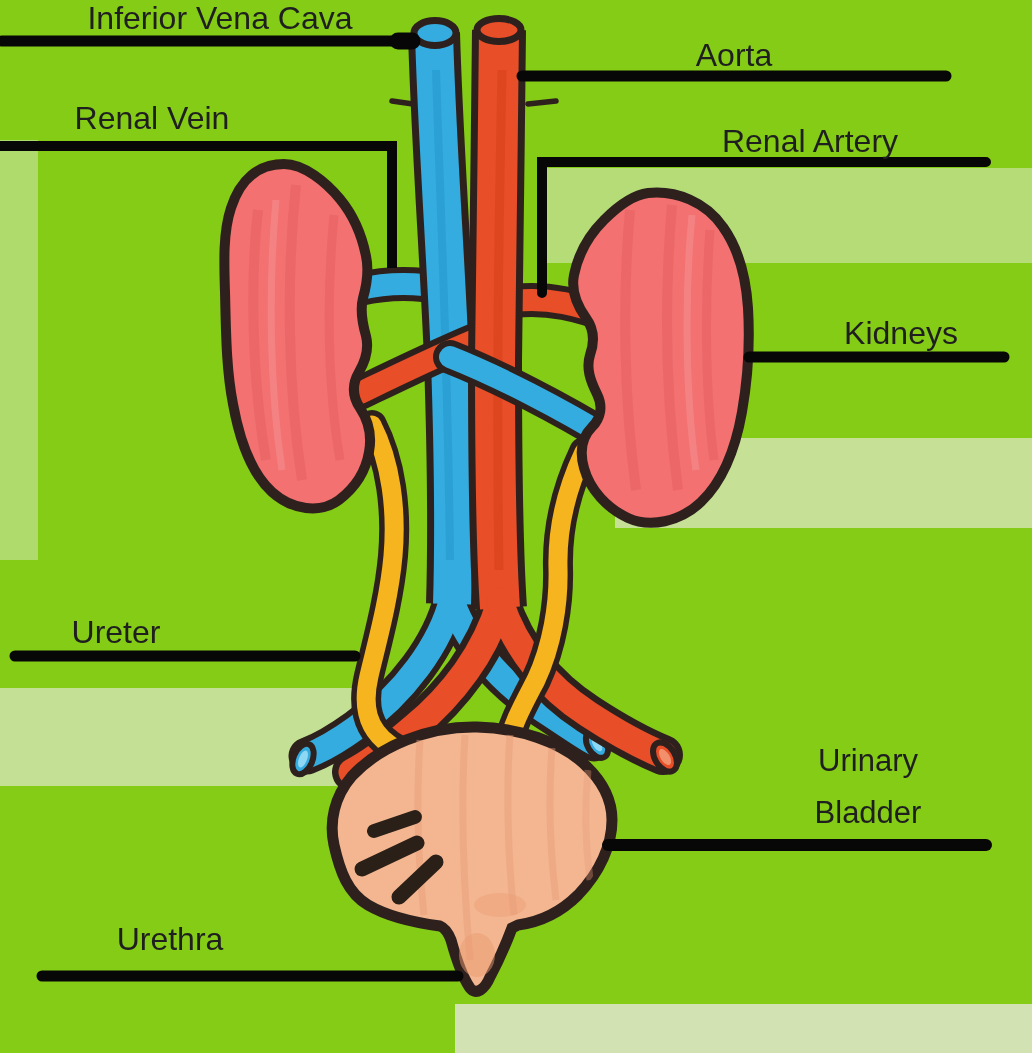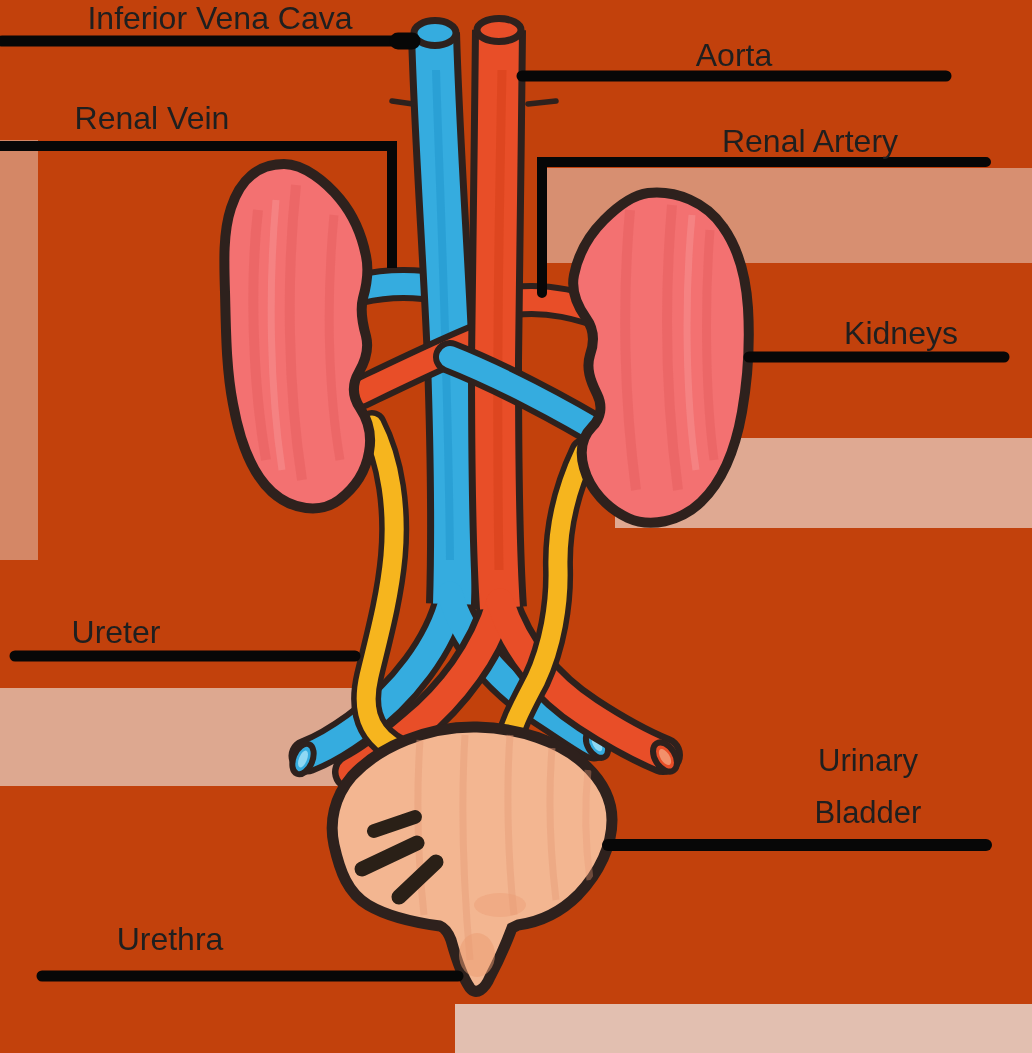--- a/index.html
+++ b/index.html
@@ -1,16 +1,16 @@
 <!DOCTYPE html>
 <html><head>
 <meta charset="utf-8">
 <style>
   html,body{margin:0;padding:0;background:#ffffff;}
-  .stage{position:relative;width:1032px;height:1053px;background:#c2410c;overflow:hidden;
+  .stage{position:relative;width:1032px;height:1053px;background:#84cc16;overflow:hidden;
          font-family:"Liberation Sans", sans-serif;}
   svg{display:block}
   .lbl{fill:#1f1f1f;font-family:"Liberation Sans", sans-serif;font-size:32px;}
   .lbl-sm{fill:#1f1f1f;font-family:"Liberation Sans", sans-serif;font-size:31px;}
   .ol{stroke:#2e211d;fill:none;}
   .ptr{stroke:#070707;fill:none;}
 </style>
 </head>
 <body>
 

